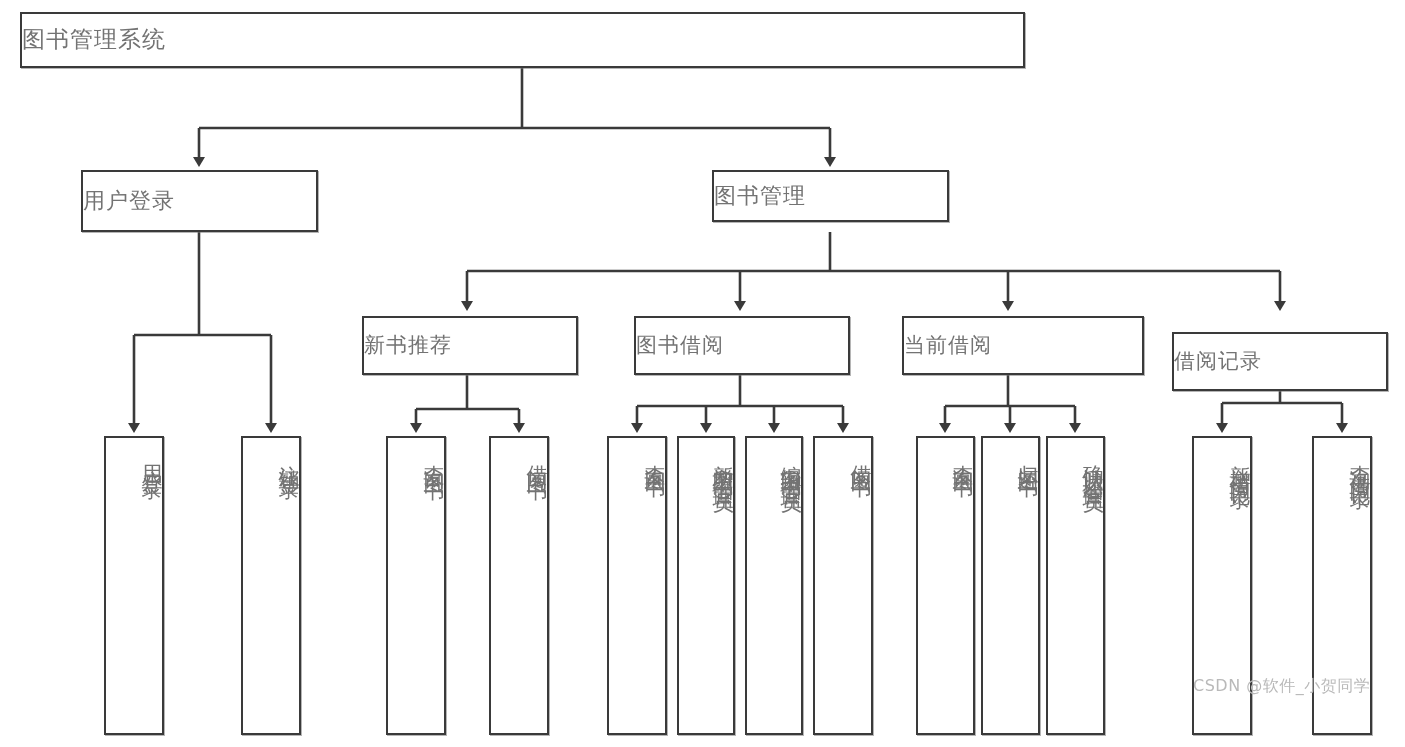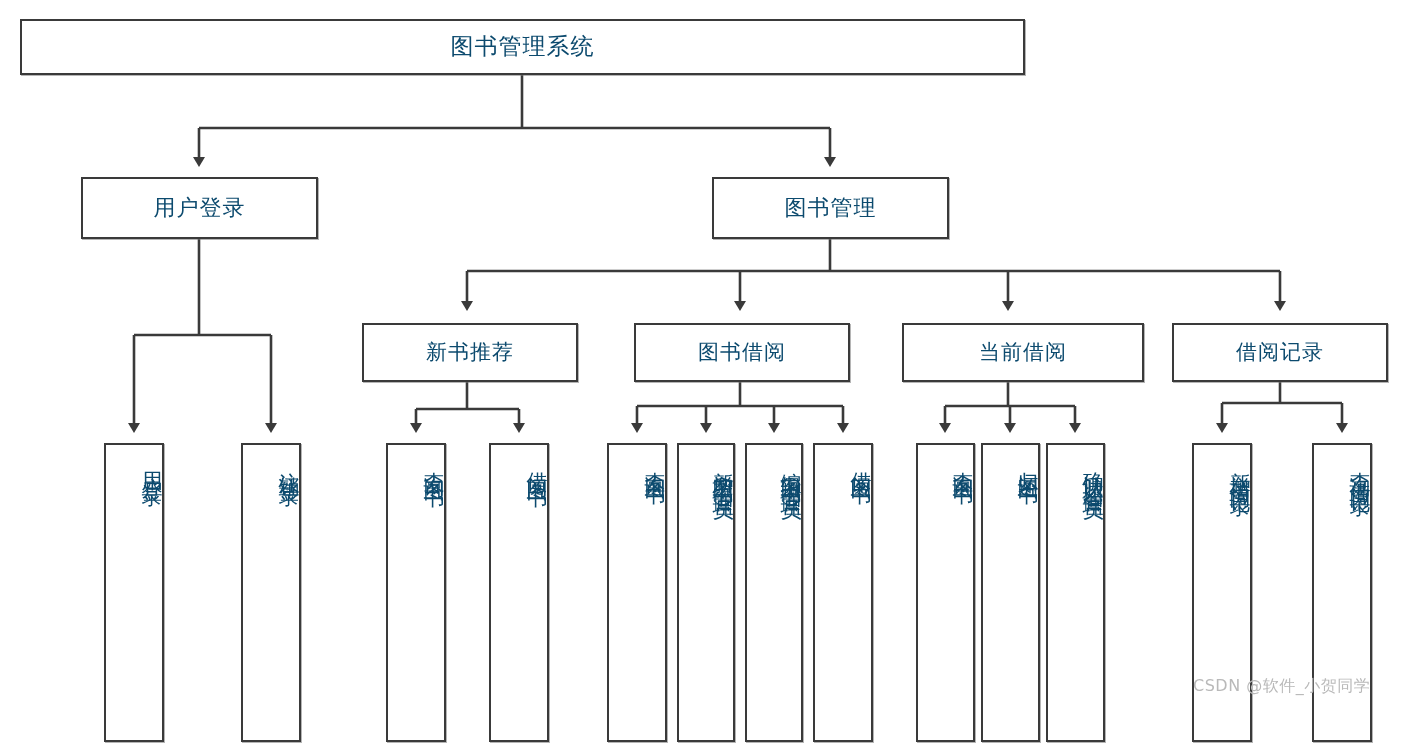--- a/index.html
+++ b/index.html
@@ -26,23 +26,22 @@
     height: 747px;
     pointer-events: none;
   }
   .node {
     position: absolute;
     box-sizing: border-box;
     background: #ffffff;
     border: 2px solid #3a3a3a;
     display: flex;
     align-items: center;
-    justify-content: center;
-    color: #0c4a6e;
-    margin-top: 7px;
+    justify-content: flex-start;
+    color: #737373;
   }
   .node.shadow {
     box-shadow: 1px 1px 0 0 rgba(120,120,120,0.55);
   }
   .node-label {
     display: block;
     text-align: center;
     line-height: 1.18;
     white-space: nowrap;
   }
@@ -140,34 +139,34 @@
     </g>
   </svg>
 
   <div class="node root shadow" style="left:20px; top:12px; width:1005px; height:56px;">
     <span class="node-label">图书管理系统</span>
   </div>
 
   <div class="node lvl2 shadow" style="left:81px; top:170px; width:237px; height:62px;">
     <span class="node-label">用户登录</span>
   </div>
-  <div class="node lvl2 shadow" style="left:712px; top:170px; width:237px; height:62px;">
+  <div class="node lvl2 shadow" style="left:712px; top:170px; width:237px; height:52px;">
     <span class="node-label">图书管理</span>
   </div>
 
   <div class="node lvl3 shadow" style="left:362px; top:316px; width:216px; height:59px;">
     <span class="node-label">新书推荐</span>
   </div>
   <div class="node lvl3 shadow" style="left:634px; top:316px; width:216px; height:59px;">
     <span class="node-label">图书借阅</span>
   </div>
   <div class="node lvl3 shadow" style="left:902px; top:316px; width:242px; height:59px;">
     <span class="node-label">当前借阅</span>
   </div>
-  <div class="node lvl3 shadow" style="left:1172px; top:316px; width:216px; height:59px;">
+  <div class="node lvl3 shadow" style="left:1172px; top:332px; width:216px; height:59px;">
     <span class="node-label">借阅记录</span>
   </div>
 
   <div class="node leaf shadow" style="left:104px; top:436px; width:60px; height:299px;">
     <span class="node-label">用户登录</span>
   </div>
   <div class="node leaf shadow" style="left:241px; top:436px; width:60px; height:299px;">
     <span class="node-label">注销登录</span>
   </div>
 

